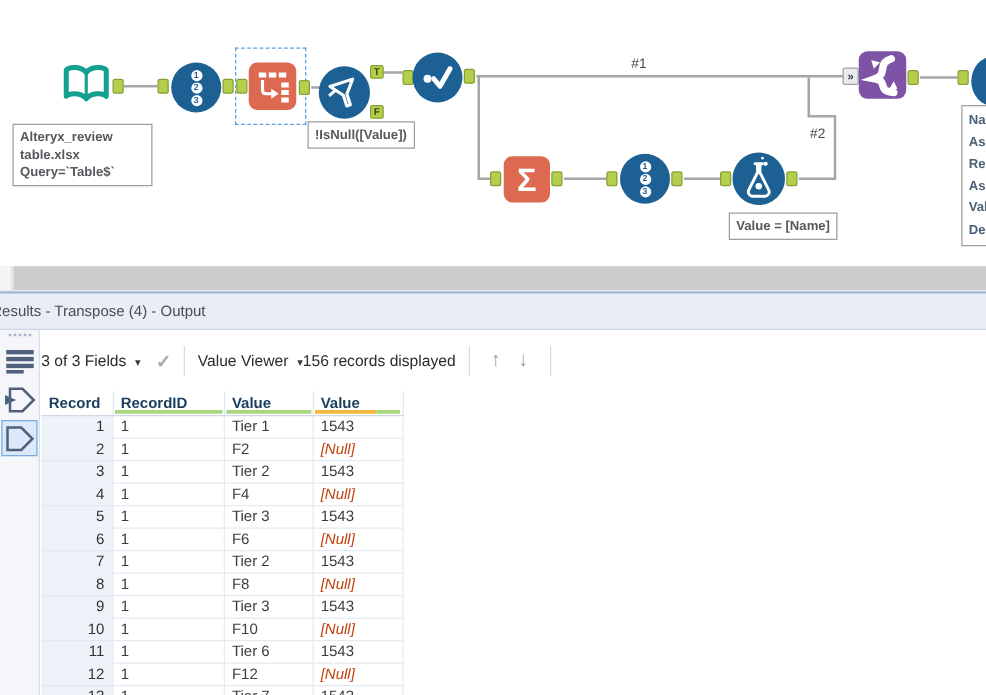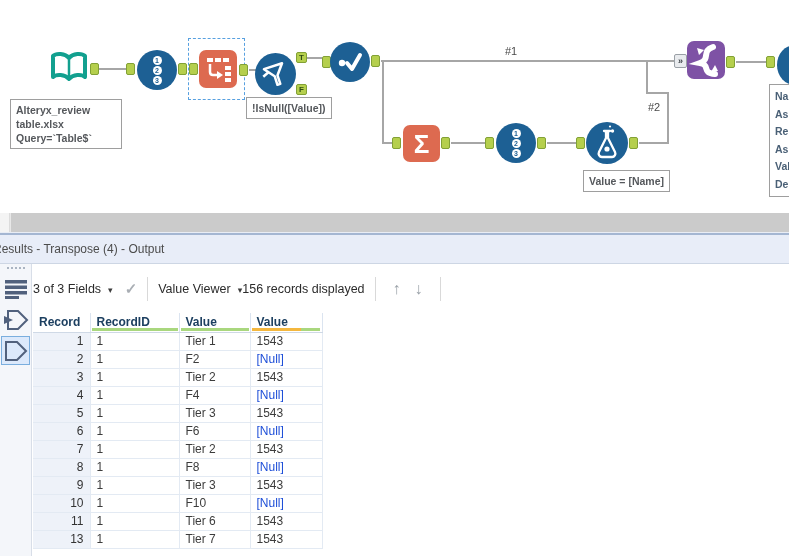--- a/index.html
+++ b/index.html
@@ -54,21 +54,21 @@
 
   
   #results-table { position:absolute; left:33px; top:49px; border-collapse:collapse; table-layout:fixed; }
   #results-table col:nth-child(1){ width:57px; } #results-table col:nth-child(2){ width:89px; }
   #results-table col:nth-child(3){ width:71px; } #results-table col:nth-child(4){ width:72px; }
   #results-table th { position:relative; height:19px; font-size:12px; font-weight:bold; color:#1c3f60; text-align:left;
                       padding:0 6px 1px; border-right:1px solid #dbe4f0; border-bottom:1px solid #cfd9e6; background:#fff; }
   #results-table td { height:17.5px; font-size:12px; color:#3c3c3c; padding:0 6px; line-height:17px;
                       border-right:1px solid #e3eaf3; border-bottom:1px solid #e3eaf3; background:#fff; overflow:hidden; white-space:nowrap; }
   #results-table td.rownum { background:#eef2f9; text-align:right; color:#333; }
-  #results-table td.null { color:#1d4ed8; }
+  #results-table td.null { color:#c2410c;font-style:italic; }
   .qbar { position:absolute; left:1px; right:1px; bottom:1px; height:3px; display:flex; }
   .qbar .g { background:#a9d77e; height:3px; } .qbar .o { background:#f4b73e; height:3px; }
 </style>
 </head>
 <body>
 
 <div id="screen">
 
   <div id="canvas">
 
@@ -345,20 +345,26 @@
             <td>F10</td>
             <td class="null">[Null]</td>
           </tr>
           <tr>
             <td class="rownum">11</td>
             <td>1</td>
             <td>Tier 6</td>
             <td>1543</td>
           </tr>
           <tr>
+            <td class="rownum">12</td>
+            <td>1</td>
+            <td>F12</td>
+            <td class="null">[Null]</td>
+          </tr>
+          <tr>
             <td class="rownum">13</td>
             <td>1</td>
             <td>Tier 7</td>
             <td>1543</td>
           </tr>
         </tbody>
     </table>
   </div>
 </div>
 

